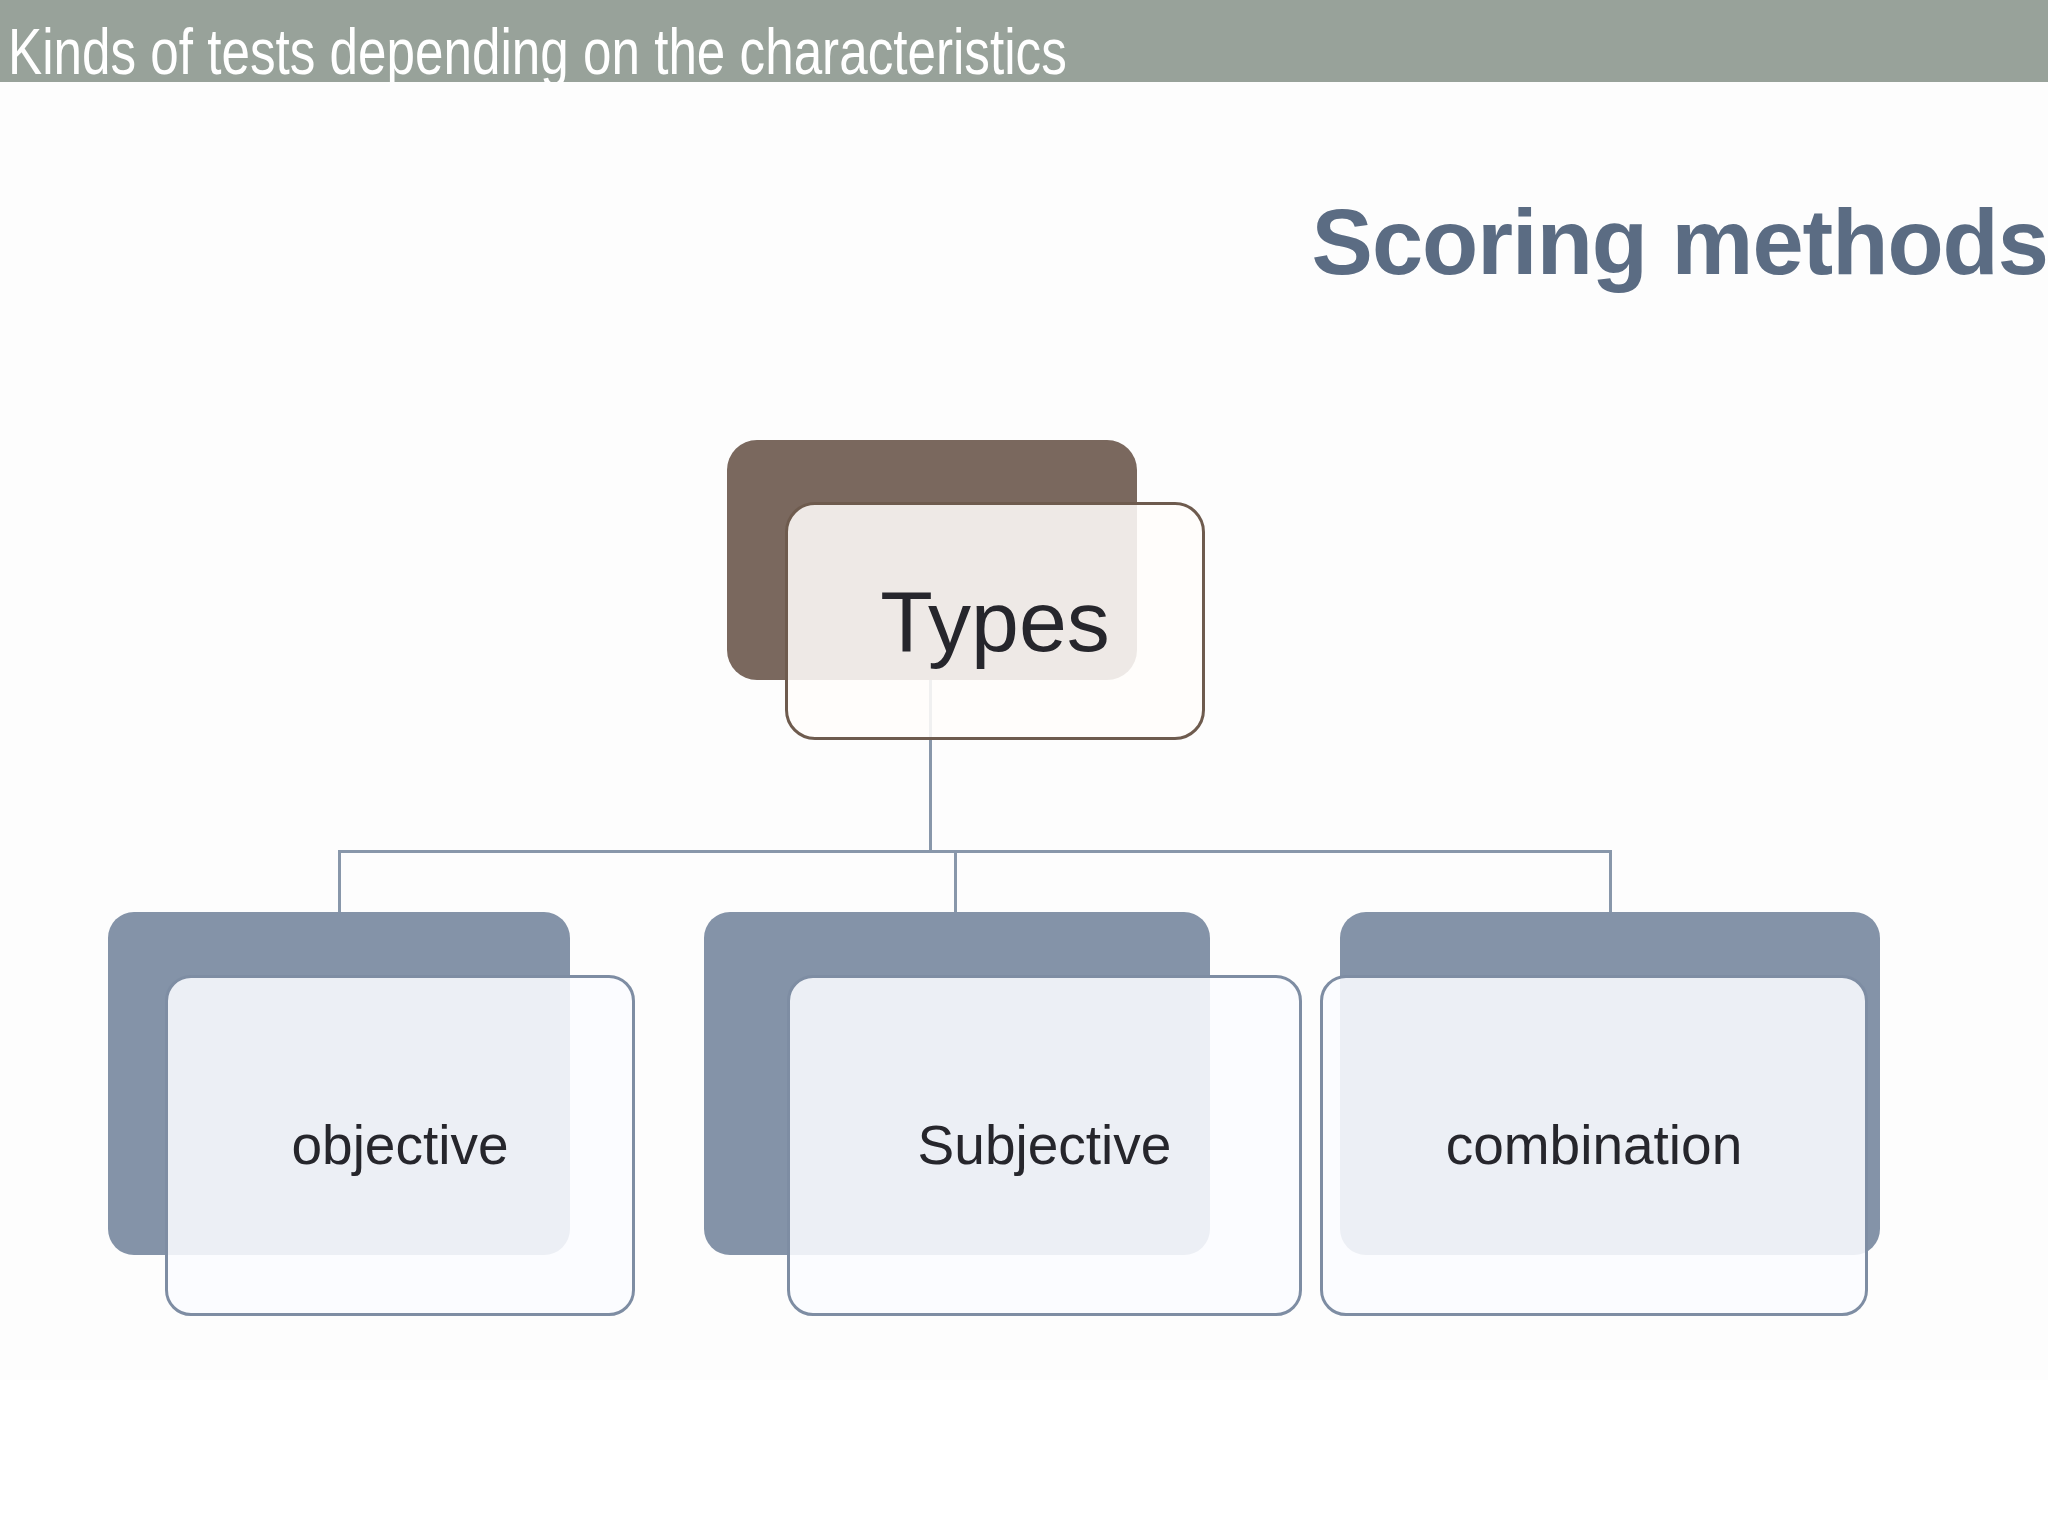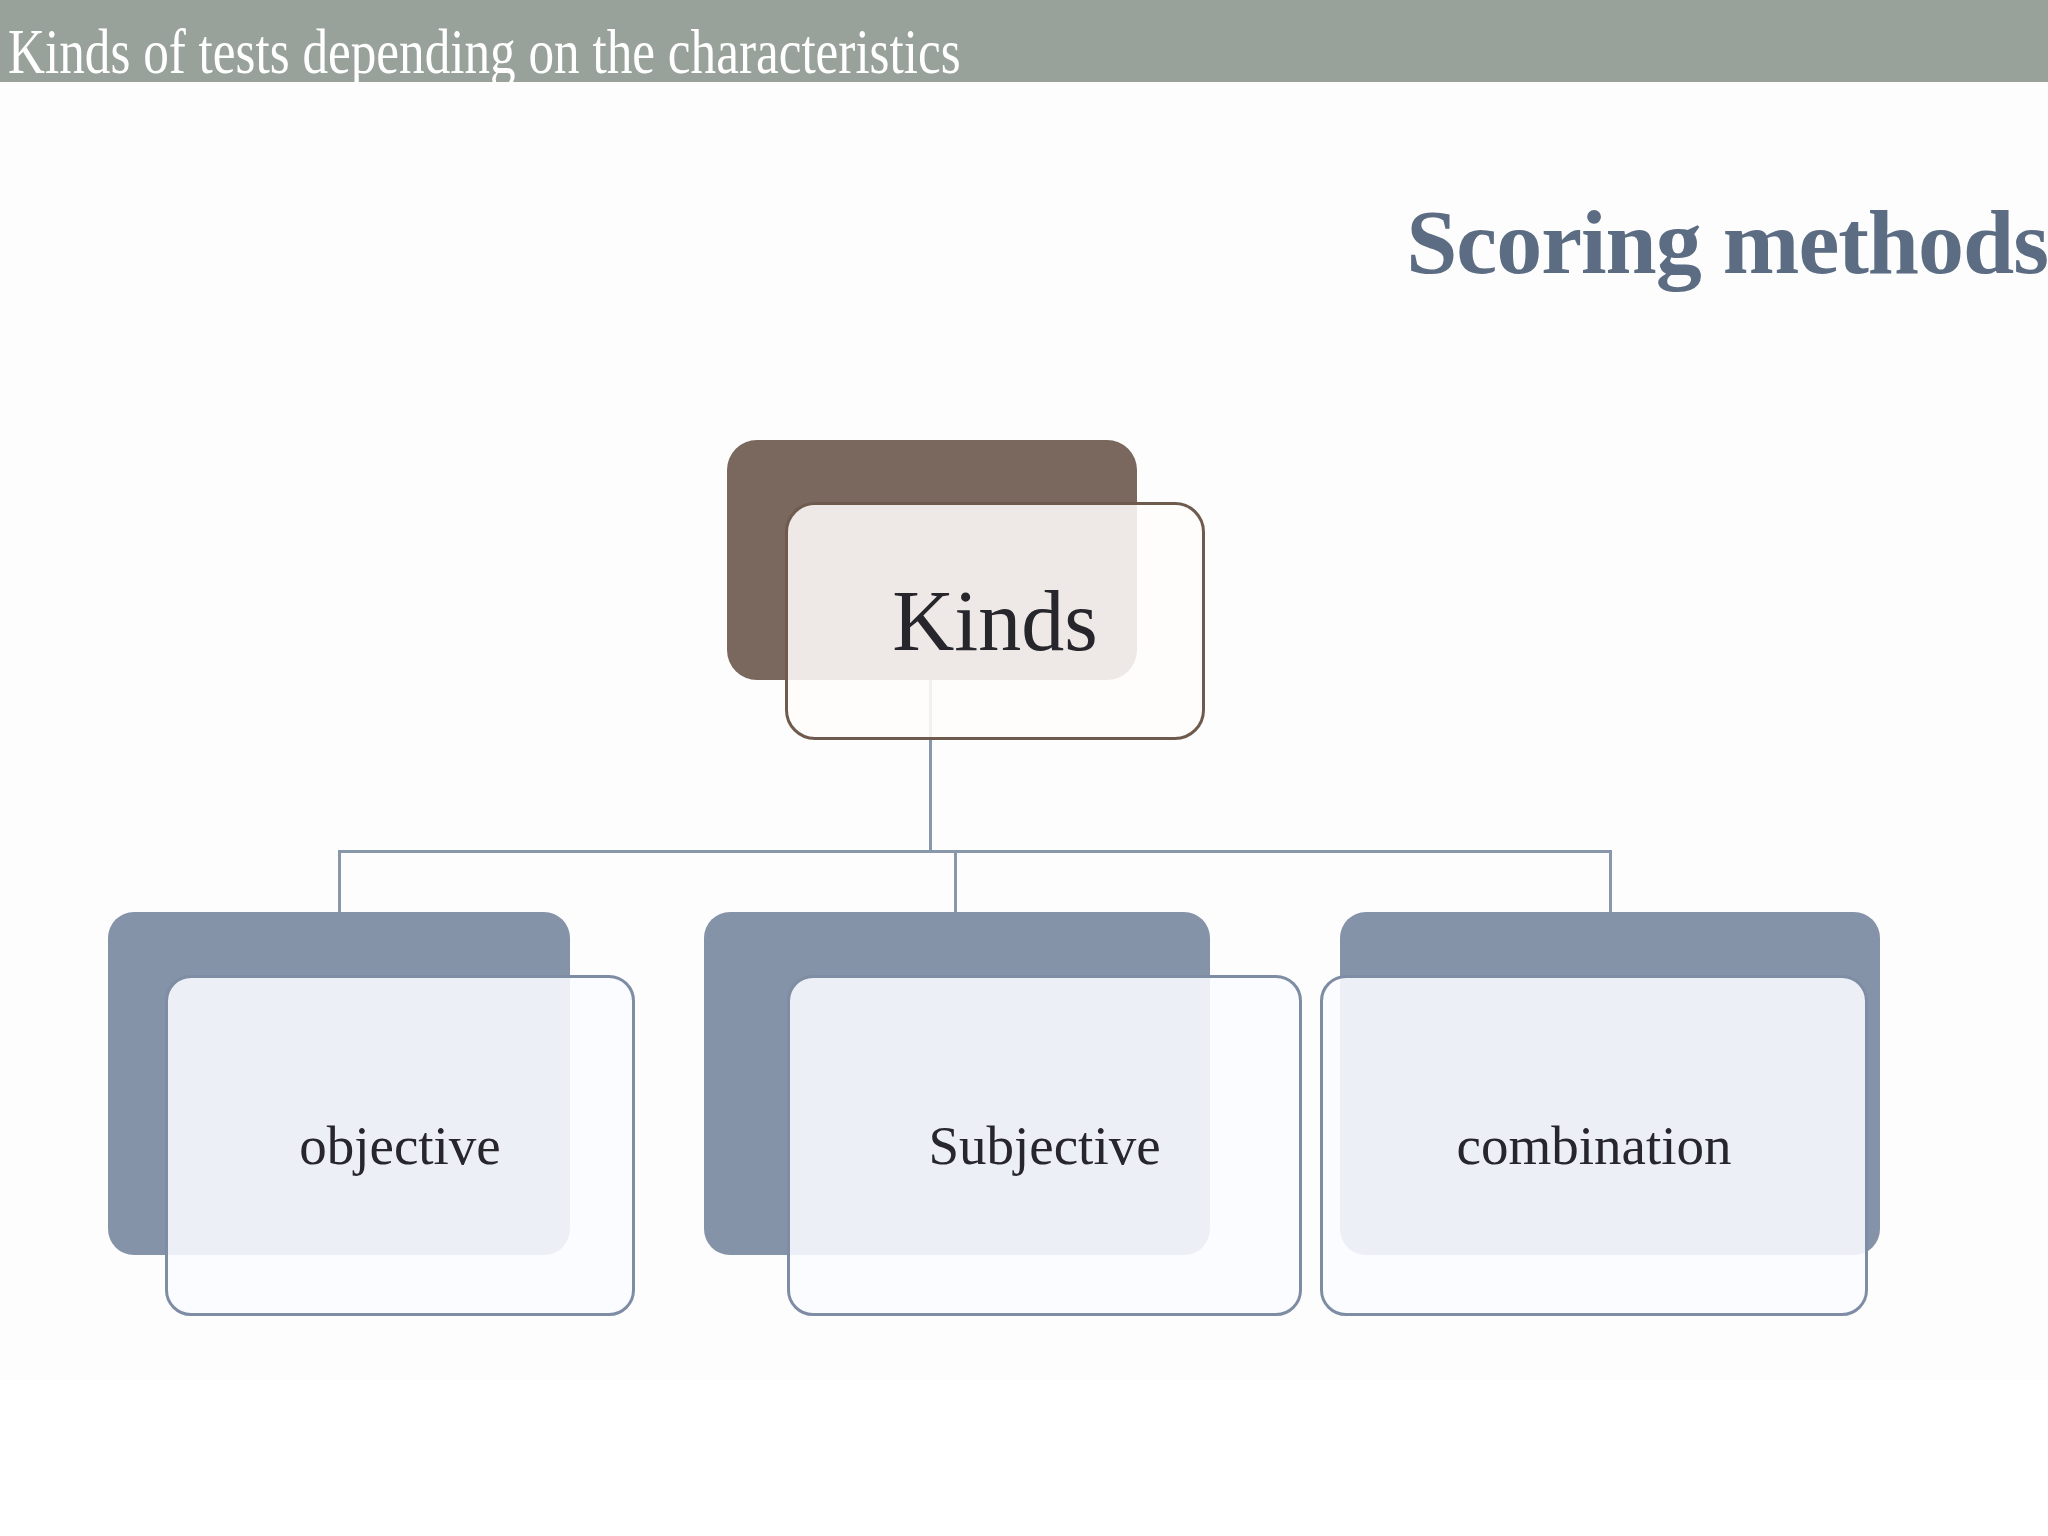--- a/index.html
+++ b/index.html
@@ -1,21 +1,21 @@
 <!DOCTYPE html>
 <html style="--slide-bg: #fdfdfd; --header-bg: #98a29a; --header-text: #ffffff; --title-text: #5b6c83; --root-back: #7a685e; --root-border: #6e5b4e; --child-back: #8493a8; --child-border: #7e8da3; --connector: #8897aa; --box-text: #26262c;"><head>
 <meta charset="utf-8">
 <style>
   html,body{margin:0;padding:0;background:#ffffff;}
   #slide{
     position:relative;
     width:2048px;height:1380px;
     background:var(--slide-bg,#fdfdfd);
     overflow:hidden;
-    font-family:Liberation Serif, serif;
+    font-family:Liberation Sans, sans-serif;
   }
   
   .header-bar{
     position:absolute;left:0;top:0;width:2048px;height:82px;
     background:var(--header-bg,#98a29a);
     overflow:hidden;
   }
   .header-title{
     position:absolute;left:8px;top:20px;
     font-size:64px;line-height:1;color:var(--header-text,#ffffff);
@@ -95,21 +95,21 @@
     <div class="back-box child-back back-subjective"></div>
     <div class="back-box child-back back-combination"></div>
 
     <div class="connector conn-stem"></div>
     <div class="connector conn-bus"></div>
     <div class="connector conn-drop-1"></div>
     <div class="connector conn-drop-2"></div>
     <div class="connector conn-drop-3"></div>
 
     <div class="root-front">
-      <span class="node-label">Kinds</span>
+      <span class="node-label">Types</span>
     </div>
 
     <div class="child-front front-objective">
       <span class="node-label">objective</span>
     </div>
 
     <div class="child-front front-subjective">
       <span class="node-label">Subjective</span>
     </div>
 

